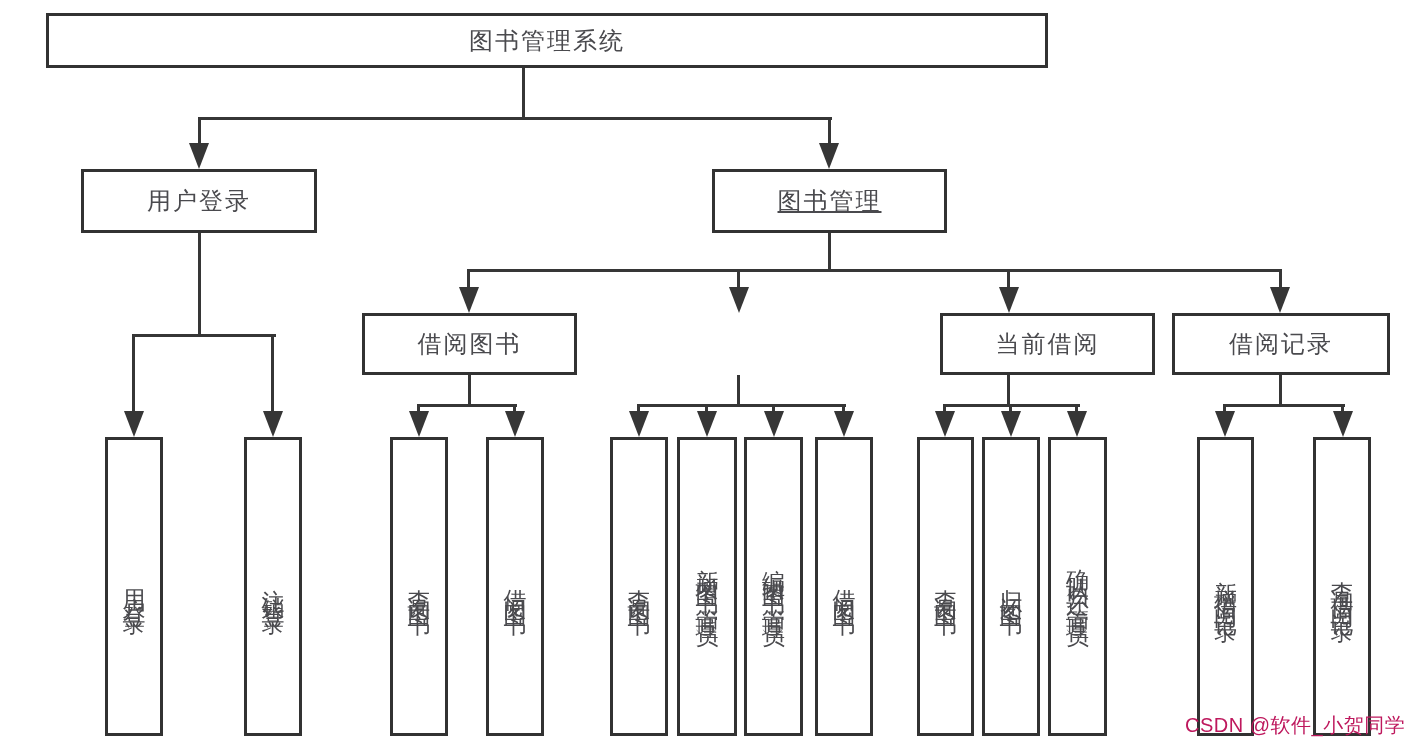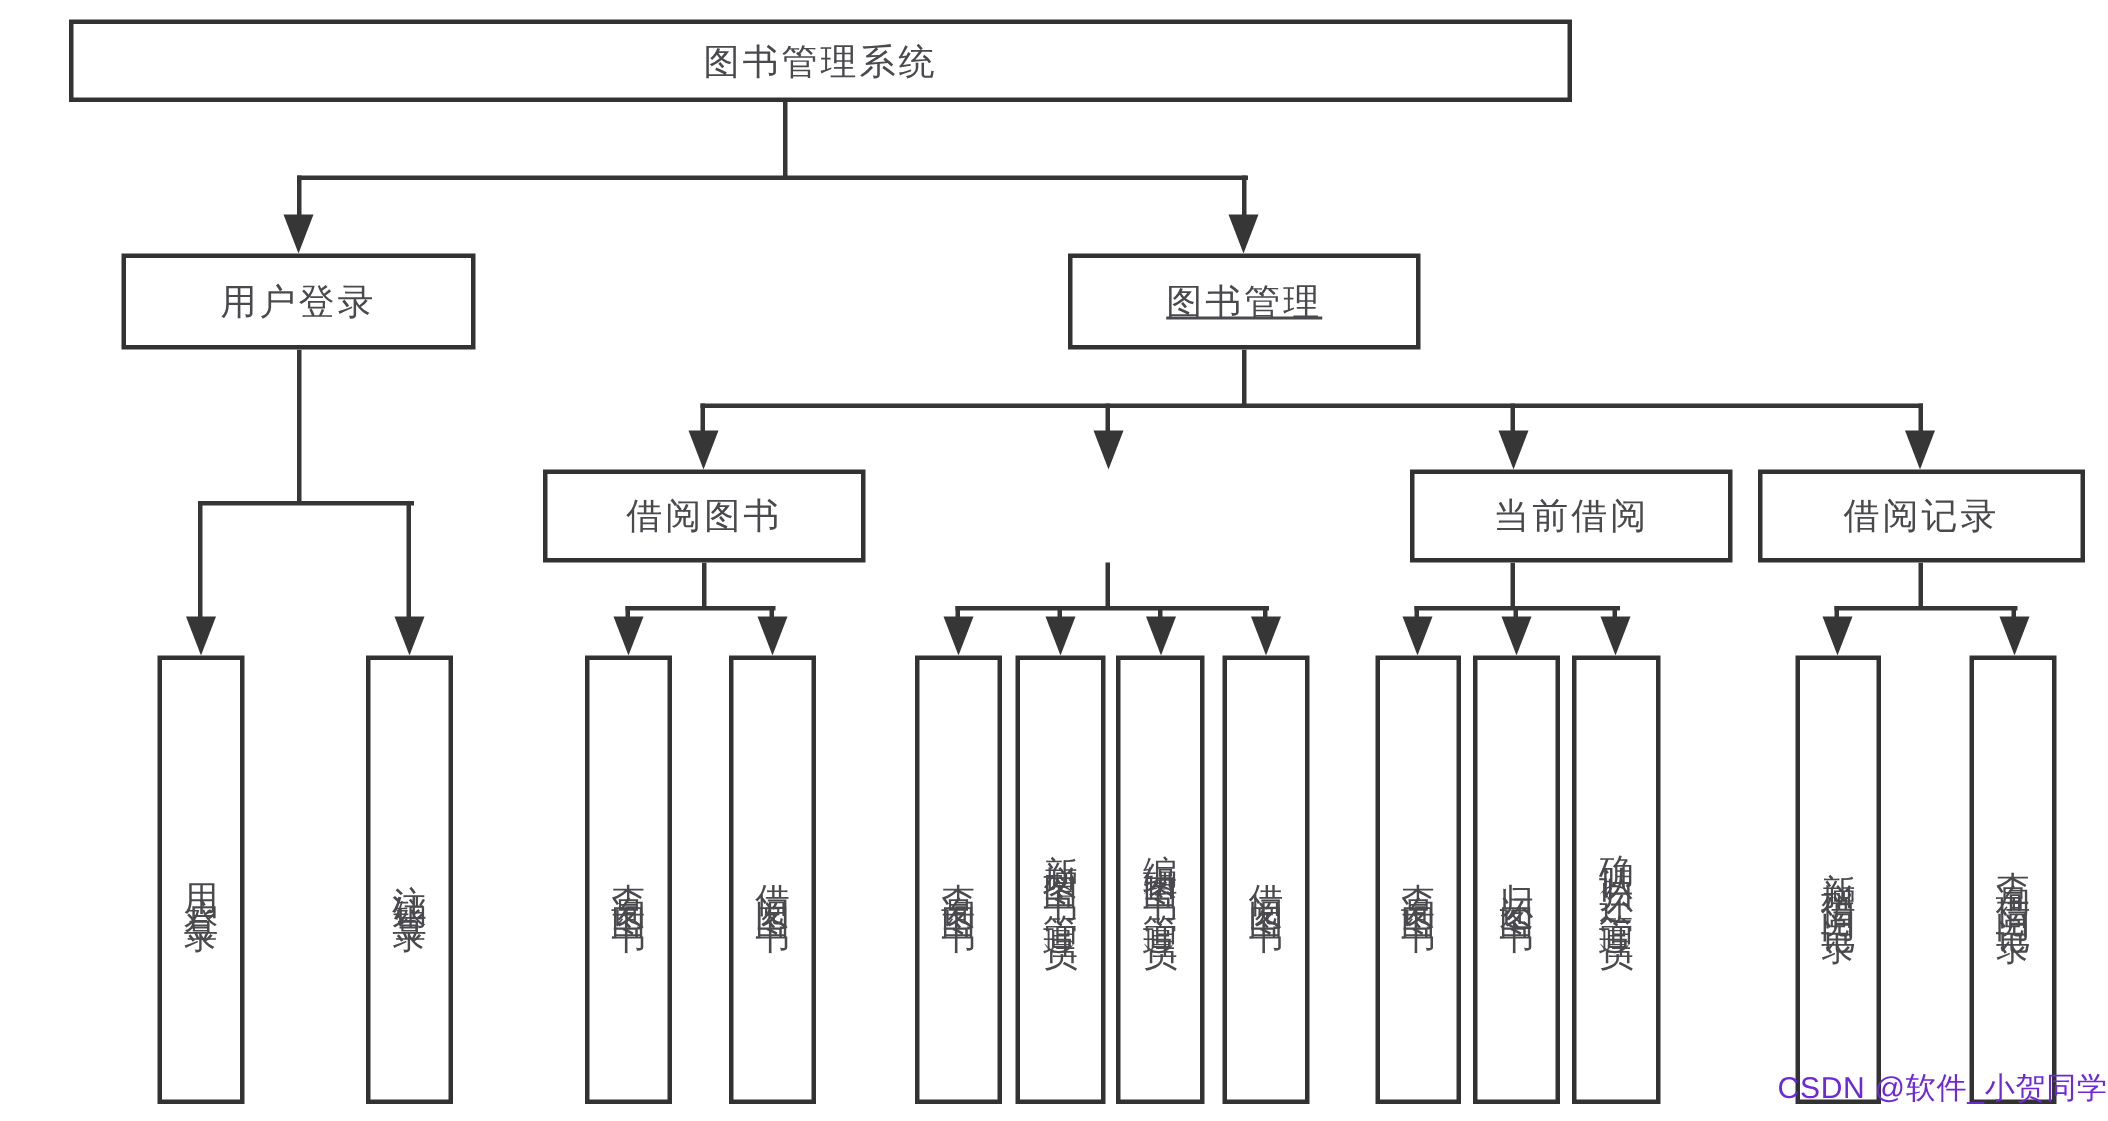--- a/index.html
+++ b/index.html
@@ -18,21 +18,21 @@
     color:#4a4a4e;white-space:nowrap;
   }
   .line{position:absolute;background:#363636;z-index:1;}
   .arrow{
     position:absolute;width:0;height:0;z-index:1;
     border-left:10px solid transparent;border-right:10px solid transparent;
     border-top:26px solid #363636;
   }
   .watermark{
     position:absolute;left:1185px;top:712px;z-index:5;
-    font-size:20px;letter-spacing:0.5px;color:#6d28d9;white-space:nowrap;
+    font-size:20px;letter-spacing:0.5px;color:#be185d;white-space:nowrap;
   }
 </style>
 </head>
 <body>
 
 <div id="stage">
 
   <div class="line" style="left:522px;top:66px;width:3px;height:53px;"></div>
   <div class="line" style="left:198px;top:117px;width:634px;height:3px;"></div>
   <div class="line" style="left:198px;top:117px;width:3px;height:28px;"></div>

